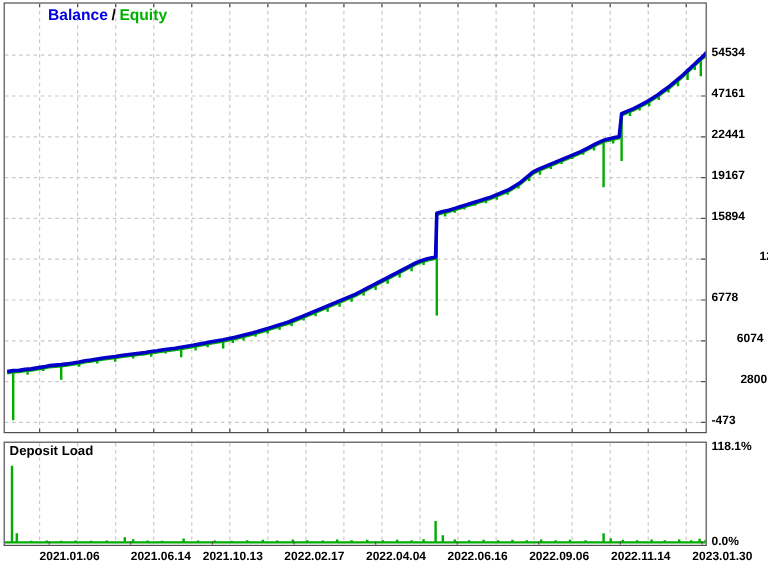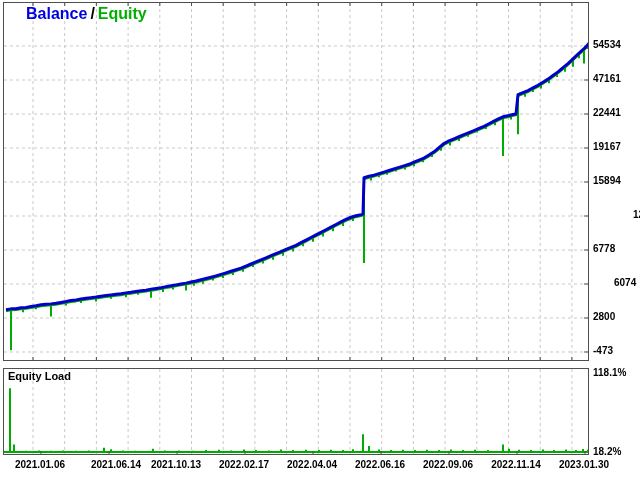--- a/index.html
+++ b/index.html
@@ -2,31 +2,31 @@
 <html><head>
 <meta charset="utf-8">
 <style>
   html,body{margin:0;padding:0;background:#fff;}
   .screen{position:relative;width:640px;height:480px;background:#ffffff;overflow:hidden;
           font-family:"Liberation Sans",sans-serif;}
   .panel{position:absolute;border:1px solid #4f4f4f;background:#ffffff;box-sizing:content-box;}
   .main-panel{left:3px;top:2px;width:584px;height:357px;}
   .deposit-panel{left:3px;top:368px;width:584px;height:85px;}
   .panel svg{position:absolute;left:0;top:0;display:block;}
-  .legend{position:absolute;left:2px;top:2px;font-size:16px;font-weight:700;z-index:5;white-space:nowrap;padding-left:20px;}
+  .legend{position:absolute;left:16px;top:2px;font-size:13px;font-weight:700;z-index:5;white-space:nowrap;padding-left:20px;}
   .legend .bal{color:#0000e0;}
   .legend .sep{color:#000000;margin:0 3px;}
   .legend .eq{color:#00b000;}
   .dl-title{position:absolute;left:4px;top:1px;font-size:11px;font-weight:700;color:#000;z-index:5;}
   .ylab,.xlab,.pct-label{position:absolute;font-size:10px;font-weight:700;color:#000;white-space:nowrap;}
   .ylab{left:593px;}
   .pct-label{left:593px;}
   .pct-label.max{top:367px;text-align:right;}
   .pct-label.min{top:446px;}
-  .xlab{top:459px;transform:translateX(-50%);}
+  .xlab{top:459px;transform:translateX(-50%);margin-left:18px;}
 </style>
 </head>
 <body>
 
 <div class="screen">
 
   <div class="panel main-panel">
     <svg id="main-svg" width="584" height="357" viewBox="0 0 584 357">
         <line x1="29" y1="0" x2="29" y2="357" stroke="#c9c9c9" stroke-width="1" stroke-dasharray="3,3"></line>
         <line x1="29" y1="0" x2="29" y2="3" stroke="#4f4f4f" stroke-width="1"></line>
@@ -245,38 +245,38 @@
         <line x1="37" y1="82" x2="37" y2="85" stroke="#4f4f4f" stroke-width="1"></line>
         <line x1="105" y1="82" x2="105" y2="85" stroke="#4f4f4f" stroke-width="1"></line>
         <line x1="173" y1="82" x2="173" y2="85" stroke="#4f4f4f" stroke-width="1"></line>
         <line x1="241" y1="82" x2="241" y2="85" stroke="#4f4f4f" stroke-width="1"></line>
         <line x1="309" y1="82" x2="309" y2="85" stroke="#4f4f4f" stroke-width="1"></line>
         <line x1="377" y1="82" x2="377" y2="85" stroke="#4f4f4f" stroke-width="1"></line>
         <line x1="445" y1="82" x2="445" y2="85" stroke="#4f4f4f" stroke-width="1"></line>
         <line x1="513" y1="82" x2="513" y2="85" stroke="#4f4f4f" stroke-width="1"></line>
         <line x1="581" y1="82" x2="581" y2="85" stroke="#4f4f4f" stroke-width="1"></line>
       </svg>
-    <div class="dl-title">Equity Load</div>
+    <div class="dl-title">Deposit Load</div>
   </div>
 
   <div id="y-labels">
       <div class="ylab" style="top: 39px;">54534</div>
       <div class="ylab" style="top: 73.0057px;">47161</div>
       <div class="ylab" style="top: 107.001px;">22441</div>
       <div class="ylab" style="top: 141.007px;">19167</div>
       <div class="ylab" style="top: 175.002px;">15894</div>
       <div class="ylab" style="top: 209.008px; margin-left: 40px;">12620</div>
       <div class="ylab" style="top: 243.003px;">6778</div>
       <div class="ylab" style="top: 276.999px; padding-left: 21px;">6074</div>
-      <div class="ylab" style="top: 311.004px;">2800</div>
+      <div class="ylab" style="top: 311.004px; margin-left: 24px;">2800</div>
       <div class="ylab" style="top: 345px;">-473</div>
     </div>
 
   <div class="pct-label max">118.1%</div>
-  <div class="pct-label min">18.2%</div>
+  <div class="pct-label min">0.0%</div>
 
   <div id="x-labels">
       <div class="xlab" style="left: 40px;">2021.01.06</div>
       <div class="xlab" style="left: 116px;">2021.06.14</div>
       <div class="xlab" style="left: 176px;">2021.10.13</div>
       <div class="xlab" style="left: 244px;">2022.02.17</div>
       <div class="xlab" style="left: 312px;">2022.04.04</div>
       <div class="xlab" style="left: 380px;">2022.06.16</div>
       <div class="xlab" style="left: 448px;">2022.09.06</div>
       <div class="xlab" style="left: 516px;">2022.11.14</div>

